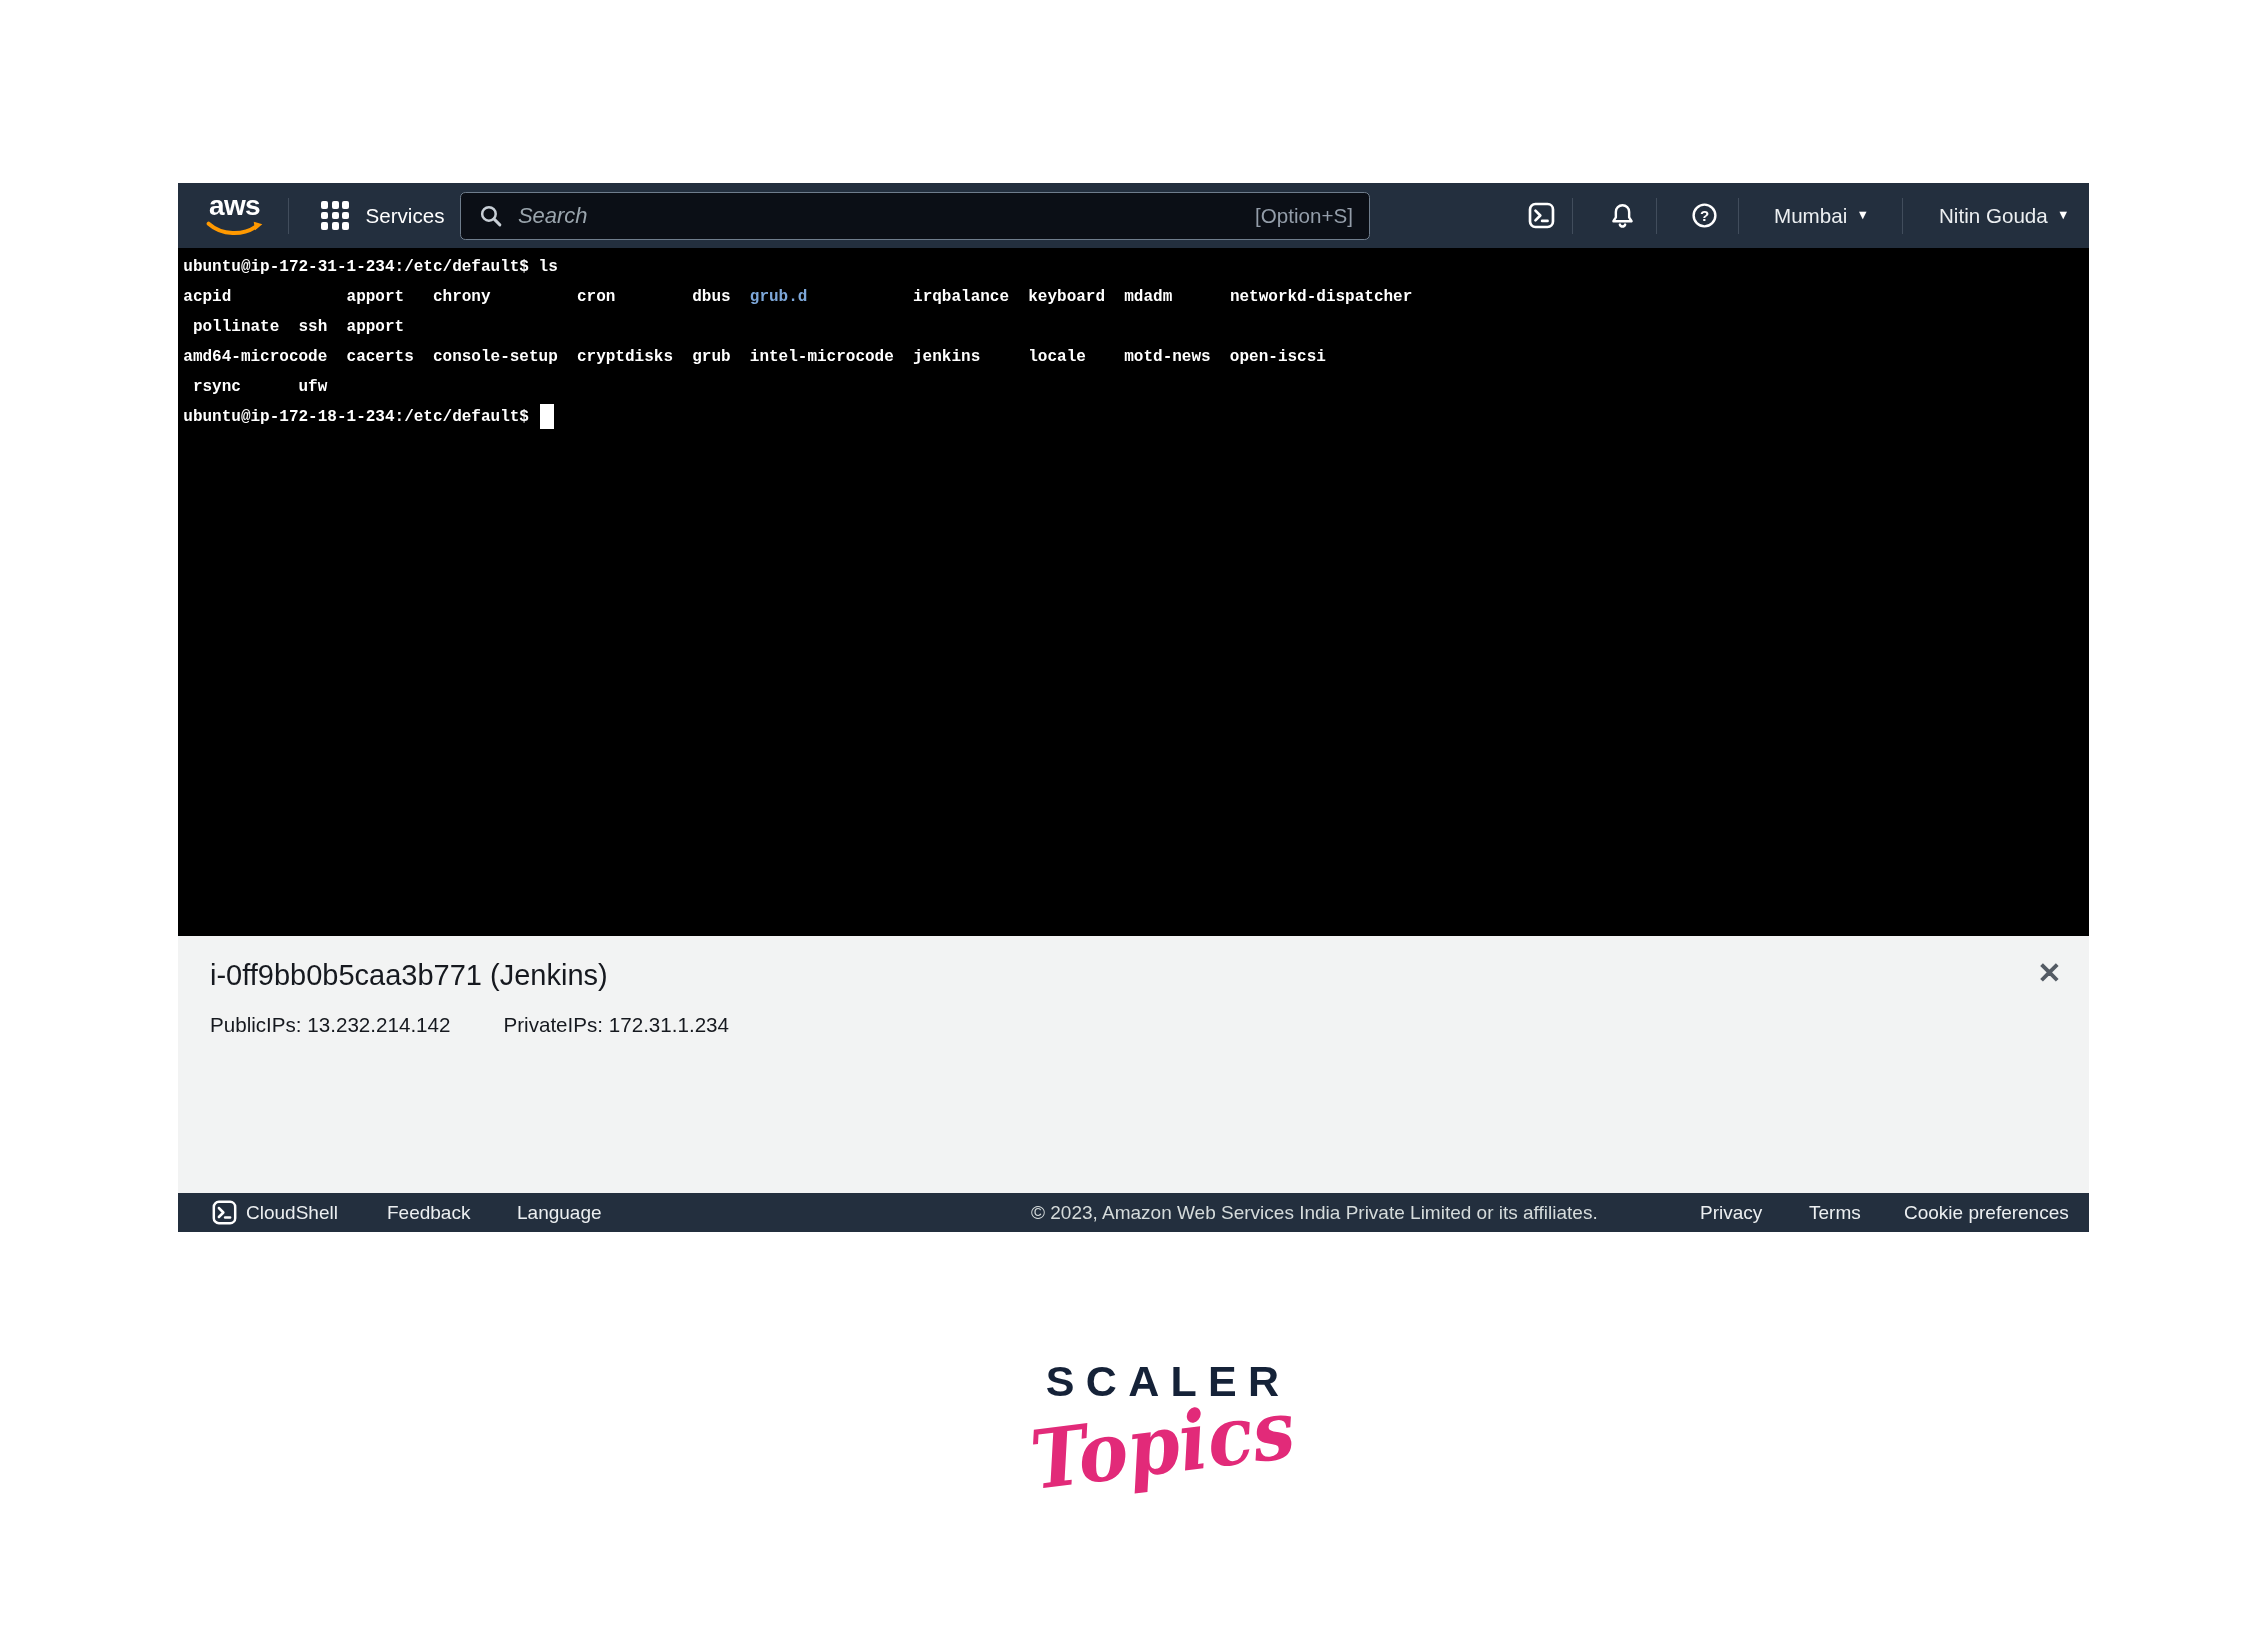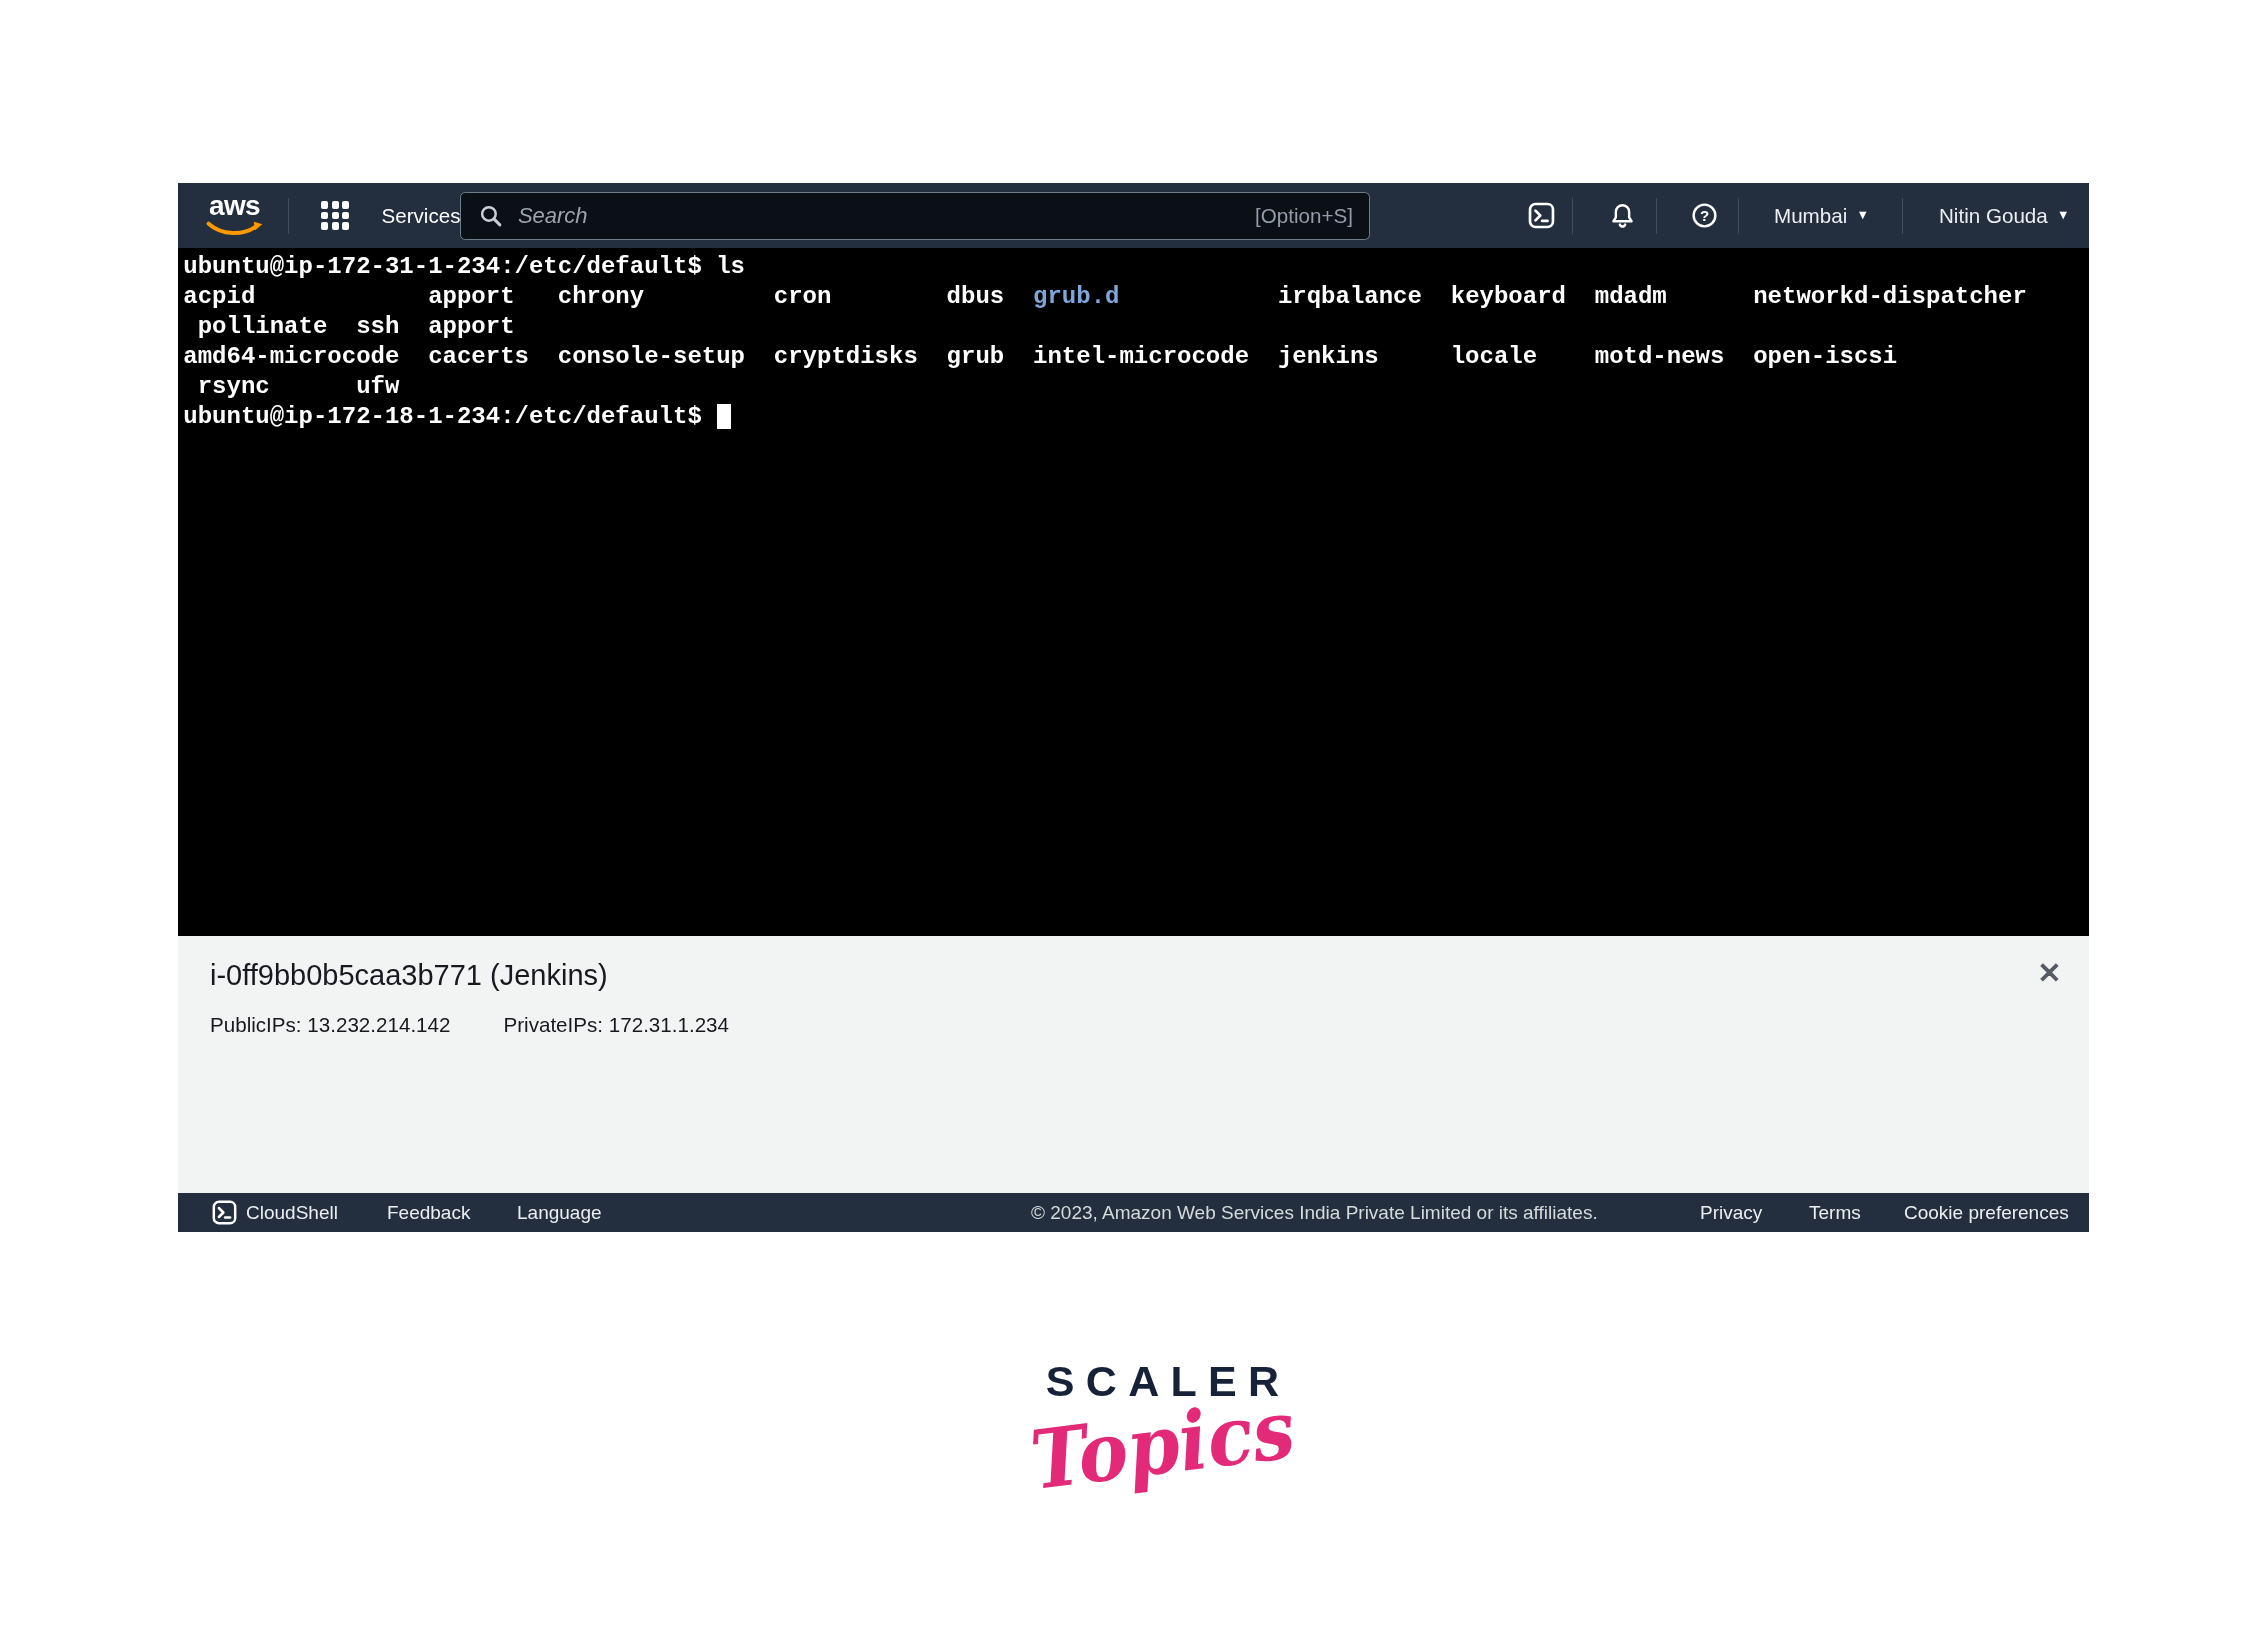--- a/index.html
+++ b/index.html
@@ -8,21 +8,21 @@
   .window{position:absolute;left:178px;top:183px;width:1911px;height:1049px;}
 
   
   .topbar{position:absolute;left:0;top:0;width:100%;height:65px;background:#232f3e;}
   .topbar .vdiv{position:absolute;top:14.6px;width:1.3px;height:36px;background:#414d5c;}
   .awslogo{position:absolute;left:28px;top:9.3px;width:57px;height:47px;}
   .awslogo .aws-text{position:absolute;left:50%;transform:translateX(-50%);top:-2.7px;
       color:#ffffff;font-size:28px;font-weight:bold;letter-spacing:-0.7px;}
   .awslogo svg{position:absolute;left:0;bottom:1.3px;}
   .services{position:absolute;left:137px;top:0;height:65px;display:flex;align-items:center;
-      gap:32px;background:none;border:none;cursor:pointer;}
+      gap:16px;background:none;border:none;cursor:pointer;}
   .grid-icon{display:grid;grid-template-columns:repeat(3,7.3px);grid-template-rows:repeat(3,7.3px);
       gap:3.3px;}
   .grid-icon i{background:#ffffff;border-radius:2px;}
   .svc-label{color:#ffffff;font-size:20.6px;}
 
   .searchbox{position:absolute;left:282px;top:8.6px;width:908px;height:46px;
       background:#0b0f16;border:1.3px solid #6f7d8c;border-radius:5.3px;
       display:flex;align-items:center;cursor:text;}
   .searchbox .mag{margin-left:17.3px;flex:0 0 auto;}
   .searchbox .ph{margin-left:14.6px;color:#9aa5ad;font-size:22px;font-style:italic;flex:1 1 auto;}
@@ -30,21 +30,21 @@
 
   .iconbtn{position:absolute;top:0;height:65px;display:flex;align-items:center;
       background:none;border:none;cursor:pointer;}
   .menu-label{color:#eceff1;font-size:20.6px;}
   .caret{color:#ffffff;font-size:12.6px;margin-left:9.3px;line-height:1;}
 
   
   .terminal{position:absolute;left:0;top:65px;width:100%;height:688px;background:#000000;
       overflow:hidden;}
   .terminal .tpre{position:absolute;left:5.3px;top:4px;
-      font-family:"Liberation Mono",monospace;font-size:24px;line-height:30px;
+      font-family:"Liberation Mono",monospace;font-size:16px;line-height:30px;
       font-weight:bold;color:#ffffff;}
   .tline{white-space:pre;}
   .tline .dir{color:#7da7d9;}
   .cursor{display:inline-block;width:14px;height:25px;background:#ffffff;
       vertical-align:middle;margin-left:1.3px;}
 
   
   .info-panel{position:absolute;left:0;top:753px;width:100%;height:257px;background:#f2f3f3;}
   .panel-title{position:absolute;left:32px;top:22.6px;margin:0;color:#16191f;
       font-size:29px;font-weight:400;}

